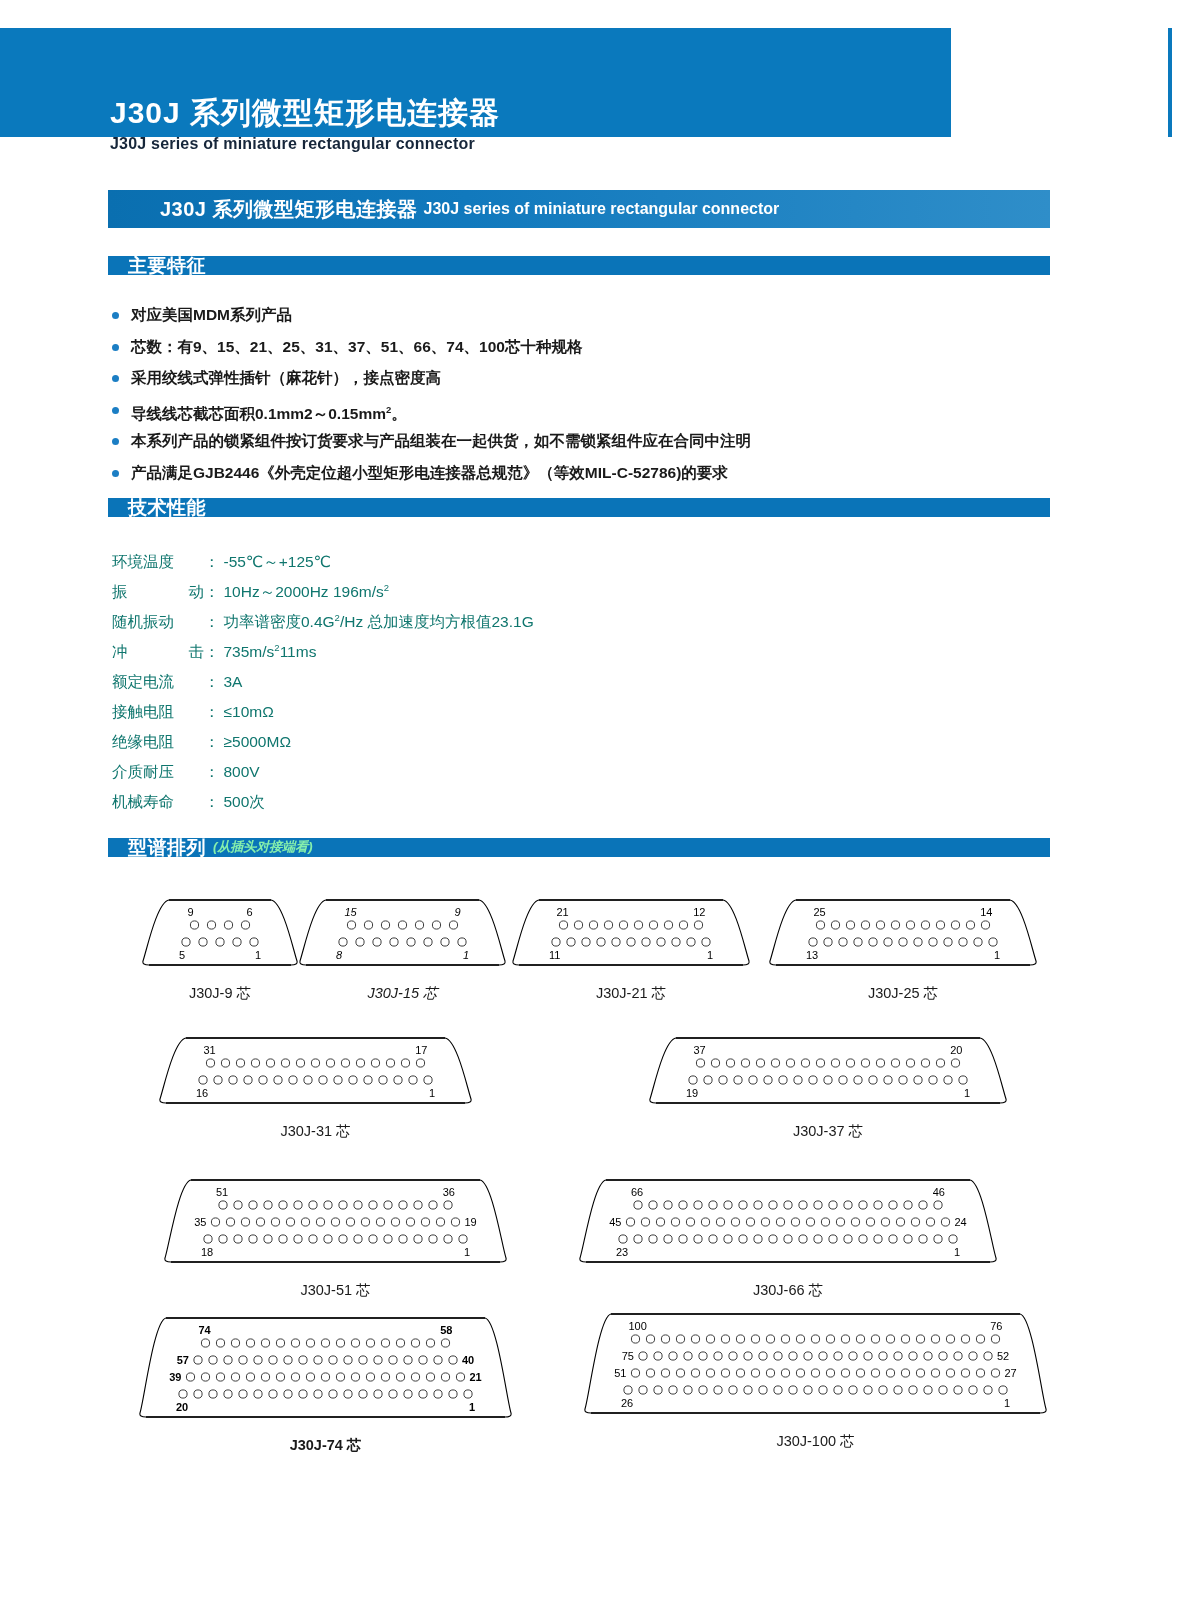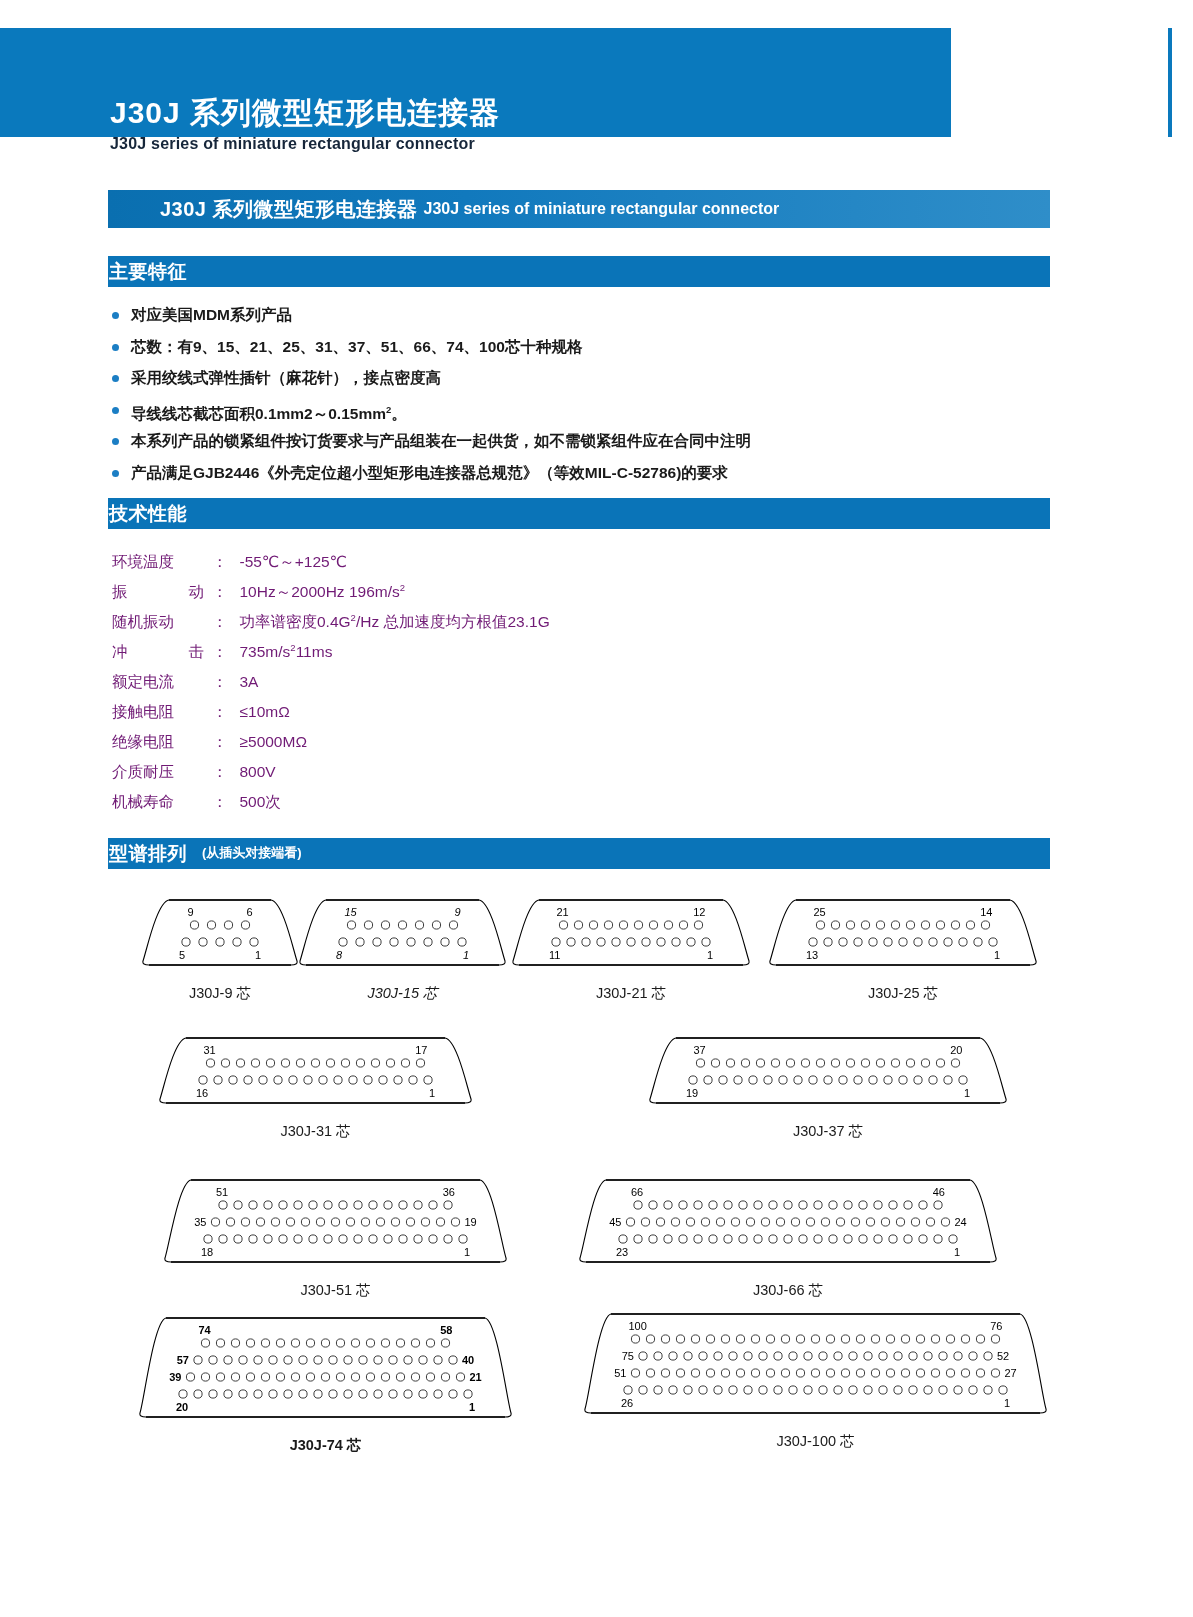--- a/index.html
+++ b/index.html
@@ -66,38 +66,39 @@
     font-size: 16px;
     font-weight: bold;
     margin-left: 6px;
     white-space: nowrap;
   }
 
   
   .section-bar {
     position: absolute;
     left: 108px;
-    width: 942px; height: 31px;
+    width: 942px; height: 19px;
     background: #0a74b8;
     display: flex;
     align-items: center;
-    padding-left: 1px;
+    padding-left: 20px;
   }
   .section-bar .s-cn {
     color: #ffffff;
     font-size: 19px;
     font-weight: bold;
     letter-spacing: 0.5px;
   }
   .section-bar .s-note {
-    color: #ffffff;
+    color: #86efac;
     font-size: 13px;
     font-weight: bold;
-    margin-left: 15px;
+    margin-left: 7px;
     padding-bottom: 1px;
+    font-style: italic;
   }
 
   
   .features { position: absolute; left: 112px; top: 305px; width: 960px; }
   .feat-row {
     display: flex;
     align-items: flex-start;
     margin-bottom: 9.5px;
     height: 22px;
   }
@@ -118,22 +119,21 @@
   }
   .feat-text sup { font-size: 9.5px; vertical-align: super; }
 
   
   .specs { position: absolute; left: 112px; top: 552px; }
   .spec-row {
     display: flex;
     align-items: baseline;
     height: 30px;
     font-size: 15.5px;
-    color: #701a75;
-    gap: 8px;
+    color: #0f766e;
   }
   .spec-label {
     width: 92px;
     display: flex;
     justify-content: space-between;
     flex: 0 0 auto;
   }
   .spec-label.tight { justify-content: flex-start; }
   .spec-colon { flex: 0 0 auto; margin-right: 4px; }
   .spec-value { white-space: nowrap; }

